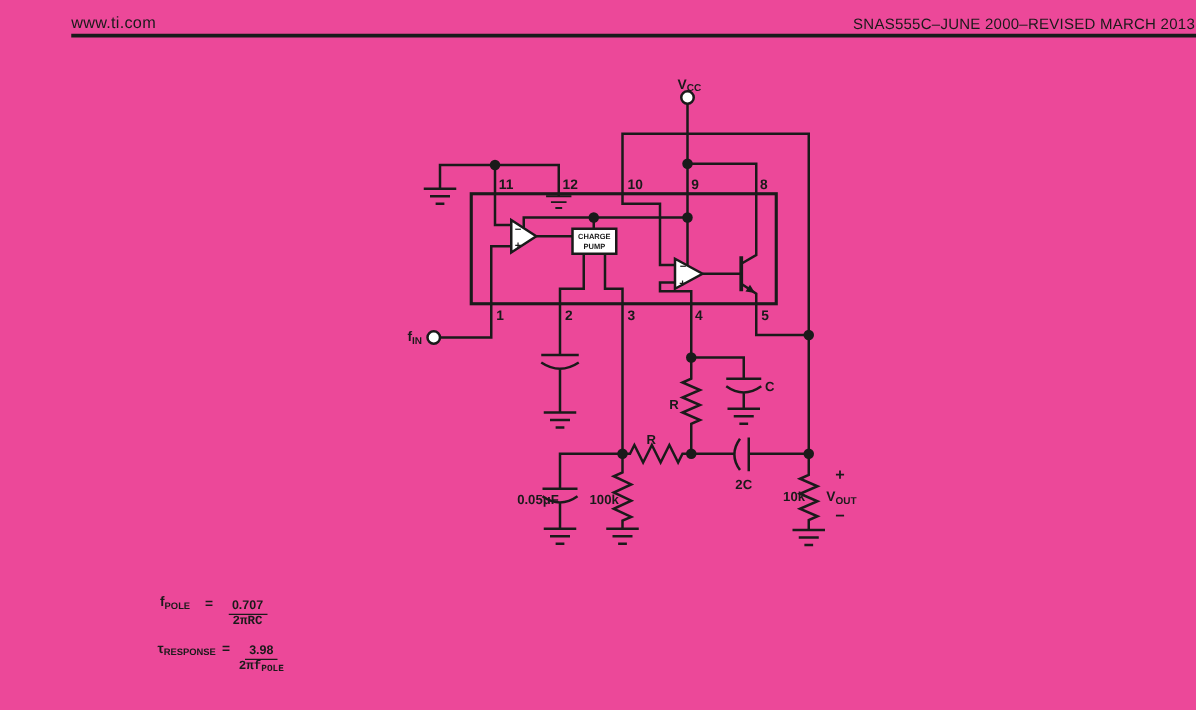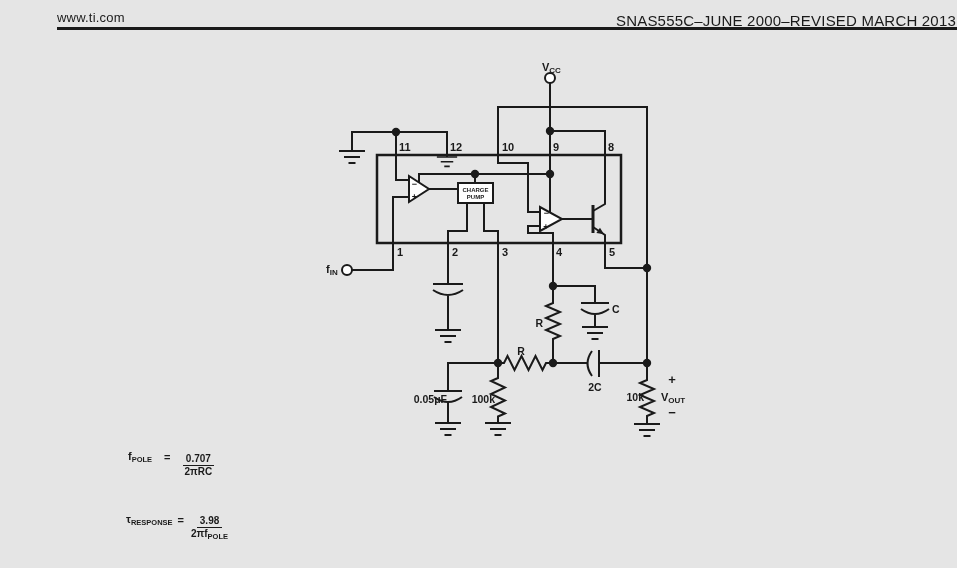--- a/index.html
+++ b/index.html
@@ -1,32 +1,32 @@
 <!DOCTYPE html>
 <html><head>
 <meta charset="utf-8">
 <style>
   html,body{margin:0;padding:0;background:#ffffff;}
-  #page{position:relative;width:957px;height:568px;background:#e5e5e5;overflow:hidden;
+  #page{position:relative;width:957px;height:568px;background:#ec4899;overflow:hidden;
         font-family:"Liberation Sans",sans-serif;color:#1a1a1a;}
   
   #hdr-site{position:absolute;left:57px;top:10px;font-size:13px;letter-spacing:.2px;}
-  #hdr-doc{position:absolute;right:1px;top:12px;font-size:15px;letter-spacing:.2px;}
+  #hdr-doc{position:absolute;right:1px;top:12px;font-size:12px;letter-spacing:.2px;}
   #hdr-rule{position:absolute;left:57px;right:0;top:27px;height:3px;background:#1a1a1a;}
   
   #schem{position:absolute;left:0;top:0;}
   #schem text{font-family:"Liberation Sans",sans-serif;font-weight:bold;fill:#1a1a1a;}
   
   .formula{position:absolute;display:flex;align-items:center;gap:5px;
            font-size:11px;font-weight:bold;white-space:nowrap;}
   .formula sub{font-size:7.5px;vertical-align:-2px;}
   .frac{display:inline-flex;flex-direction:column;align-items:center;font-size:10px;line-height:1.15;margin-top:17px;}
   .frac .num{padding:0 3px;border-bottom:1.4px solid #1a1a1a;}
-  .frac .den{padding:0 2px;}
-  #formula-fpole{left:128px;top:436px;gap:12px;}
+  .frac .den{padding:0 2px;font-family:Liberation Mono, monospace;}
+  #formula-fpole{left:128px;top:462px;gap:12px;}
   #formula-tresponse{left:126px;top:498px;}
   
   #caption{position:absolute;left:113px;top:536px;font-size:15px;font-weight:bold;letter-spacing:.1px;}
 </style>
 </head>
 <body>
 
 <div id="page">
 
   <div id="hdr-site">www.ti.com</div>

